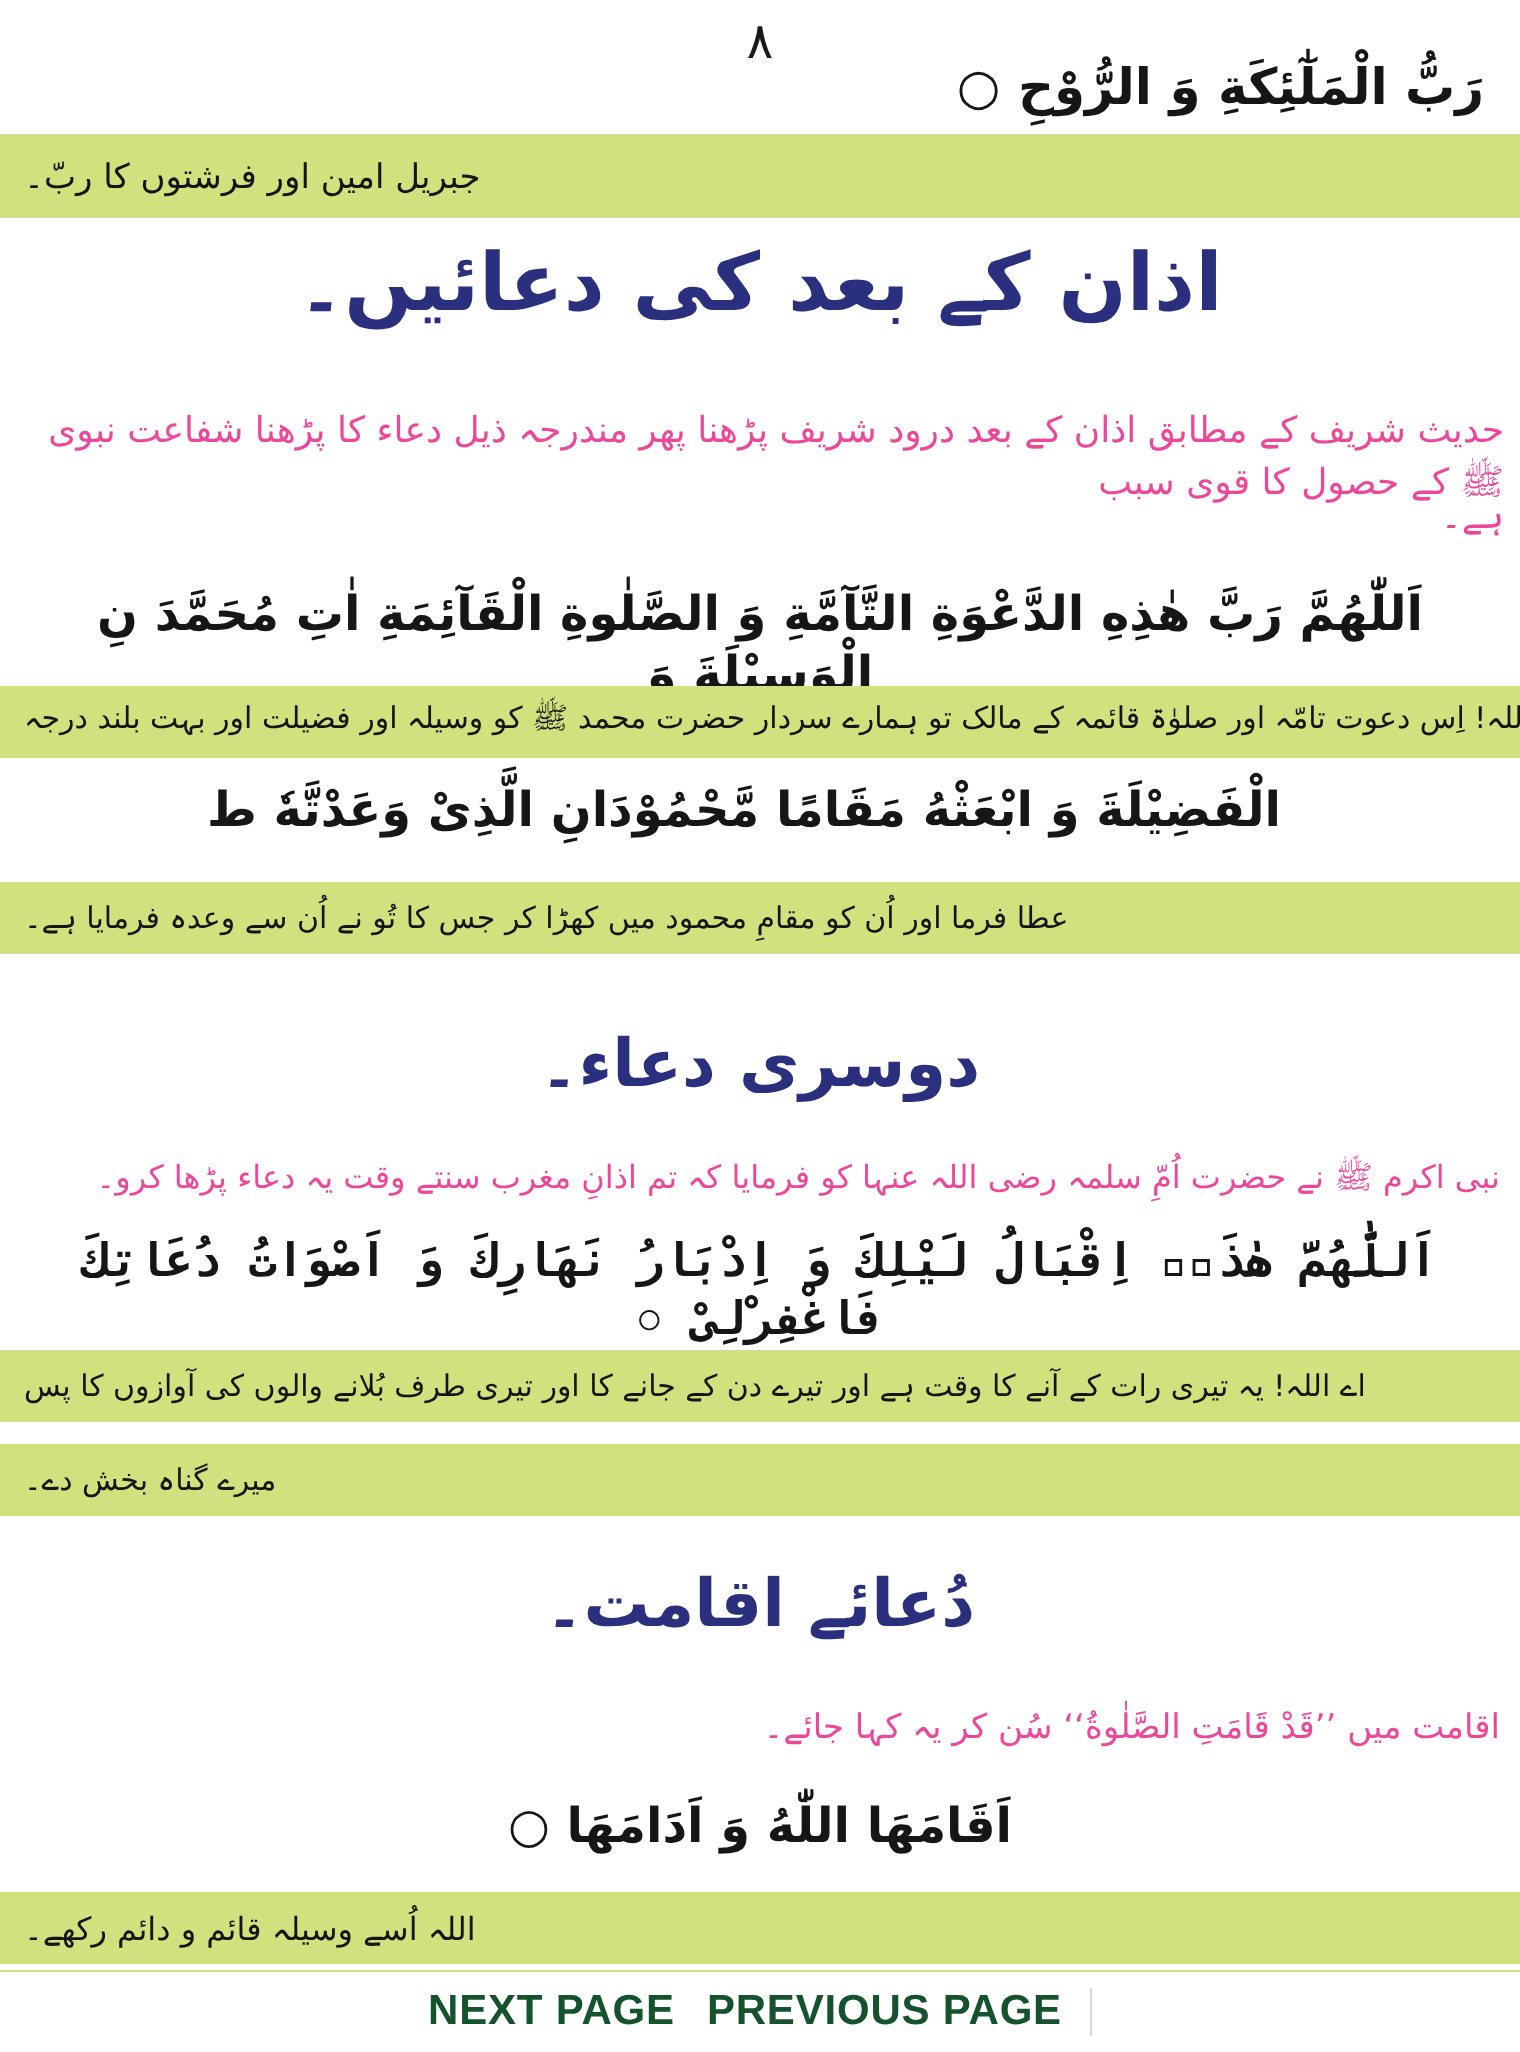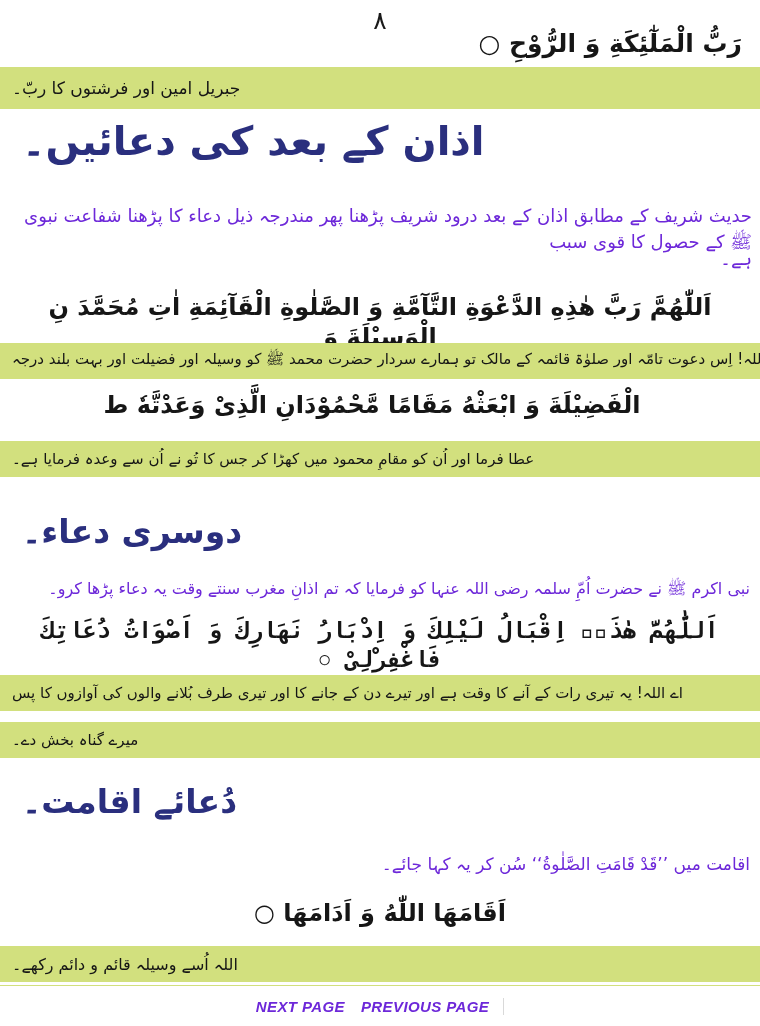--- a/index.html
+++ b/index.html
@@ -49,30 +49,30 @@
   .arabic {
     font-family: "DejaVu Sans", "Liberation Serif", serif;
     color: #161616;
     font-weight: 600;
     letter-spacing: .3px;
     line-height: 1.25;
   }
 
   .urdu {
     font-family: "DejaVu Sans", "Liberation Sans", sans-serif;
-    color: #6d28d9;
+    color: #ec4899;
     line-height: 1.45;
   }
 
   .heading {
     font-family: "DejaVu Sans", "Liberation Sans", sans-serif;
     color: #2a2f7e;
     font-weight: 700;
     direction: rtl;
-    text-align: left;
+    text-align: center;
     letter-spacing: .5px;
   }
 
   
   .band {
     position: absolute;
     left: 0;
     width: 760px;
     background: #d2e07e;
     box-sizing: border-box;
@@ -106,28 +106,27 @@
   }
   .nav-inner {
     display: flex;
     align-items: center;
     gap: 16px;
     padding-right: 14px;
     border-right: 1px solid #d9d9d9;
   }
   .nav-link {
     font-family: "Liberation Sans", sans-serif;
-    font-size: 15px;
+    font-size: 21px;
     font-weight: 700;
-    color: #6d28d9;
+    color: #14532d;
     letter-spacing: .4px;
     text-decoration: none;
     cursor: pointer;
     white-space: nowrap;
-    font-style: italic;
   }
 </style>
 </head>
 <body>
 
 <div class="page">
 
   <div class="page-number">٨</div>
 
   <div class="row arabic" style="top:28px; right:18px; left:18px; font-size:25px;">رَبُّ الْمَلٰٓئِكَةِ وَ الرُّوْحِ ○</div>

